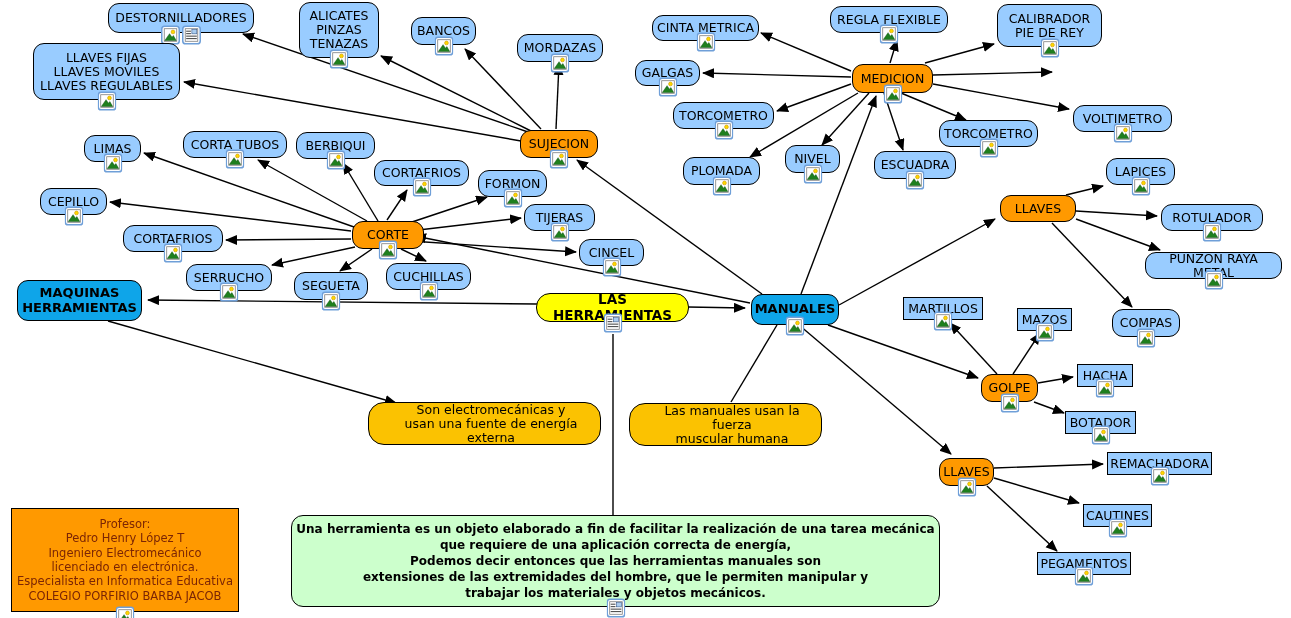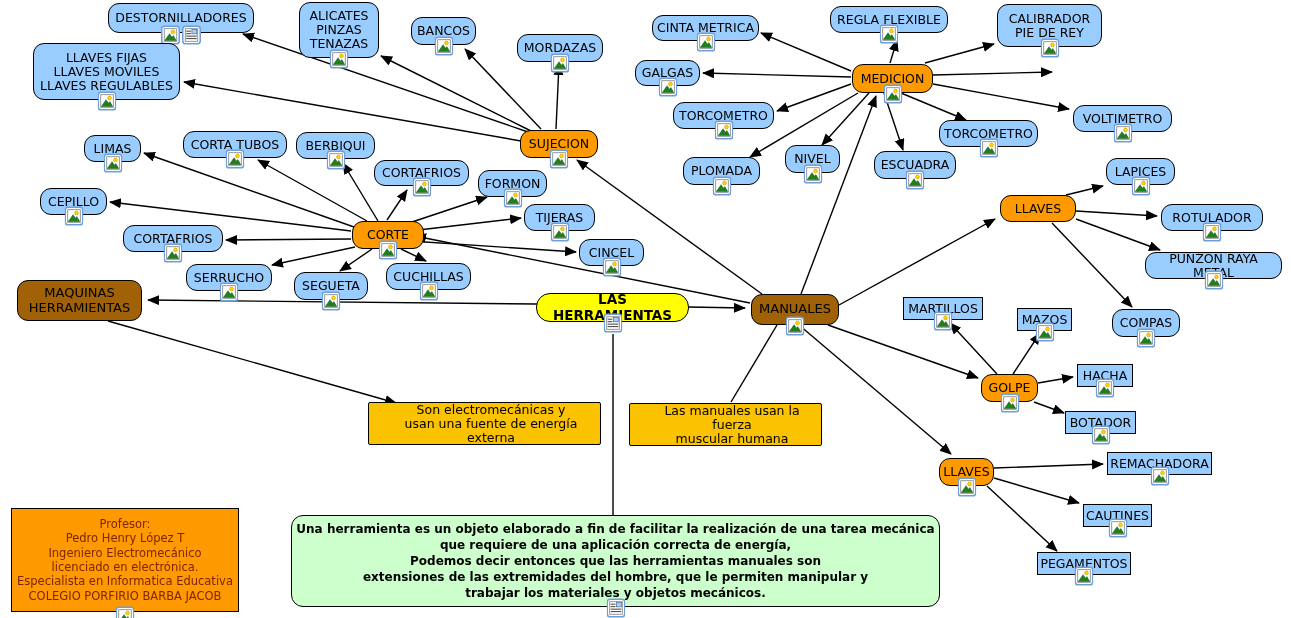--- a/index.html
+++ b/index.html
@@ -6,22 +6,22 @@
   #canvas{position:relative;width:1291px;height:618px;background:#fff;overflow:hidden;
           font-family:"DejaVu Sans","Liberation Sans",sans-serif;}
   svg.edges{position:absolute;left:0;top:0;z-index:1;}
   .node{position:absolute;box-sizing:border-box;display:flex;align-items:center;justify-content:center;
         text-align:center;border:1px solid #000;border-radius:11px;background:#99CCFF;
         font-size:12.5px;line-height:1.12;color:#000;z-index:2;}
   .node .lbl{white-space:pre-line;padding:0 3px;}
   .sq{border-radius:0;}
   .hub{background:#FF9900;}
   .root{background:#FFFF00;font-weight:bold;font-size:13.5px;border-radius:14px;border-width:1.5px;}
-  .gnode{background:#a16207;font-weight:normal;font-size:13px;border-width:1.5px;}
-  .gold{background:#FBC201;border-radius:2px;padding-left:13px;}
+  .gnode{background:#0ea5e9;font-weight:bold;font-size:13px;border-width:1.5px;}
+  .gold{background:#FBC201;border-radius:16px;padding-left:13px;}
   .defbox{background:#CCFFCC;border-radius:12px;font-weight:bold;font-size:12px;line-height:1.35;}
   .credits{background:#FF9900;border-radius:0;color:#7B2504;font-size:11.5px;border:1.5px solid #000;line-height:1.25;}
   .nicon{position:absolute;left:50%;bottom:-12px;transform:translateX(-50%);width:19px;height:20px;z-index:3;}
   .icons2{position:absolute;left:50%;bottom:-13px;transform:translateX(-50%);display:flex;gap:2px;z-index:3;}
   .icons2 svg{width:19px;height:20px;}
 </style>
 </head>
 <body>
 
 <div id="canvas">

